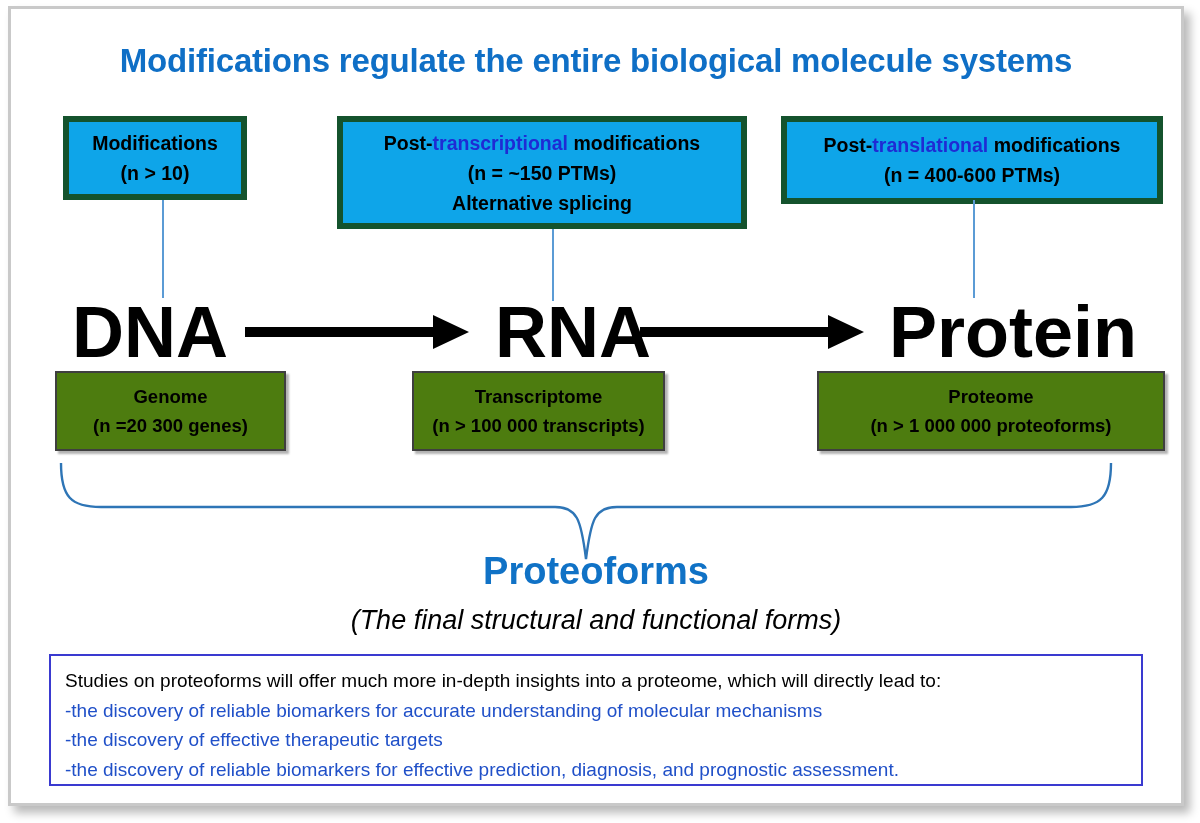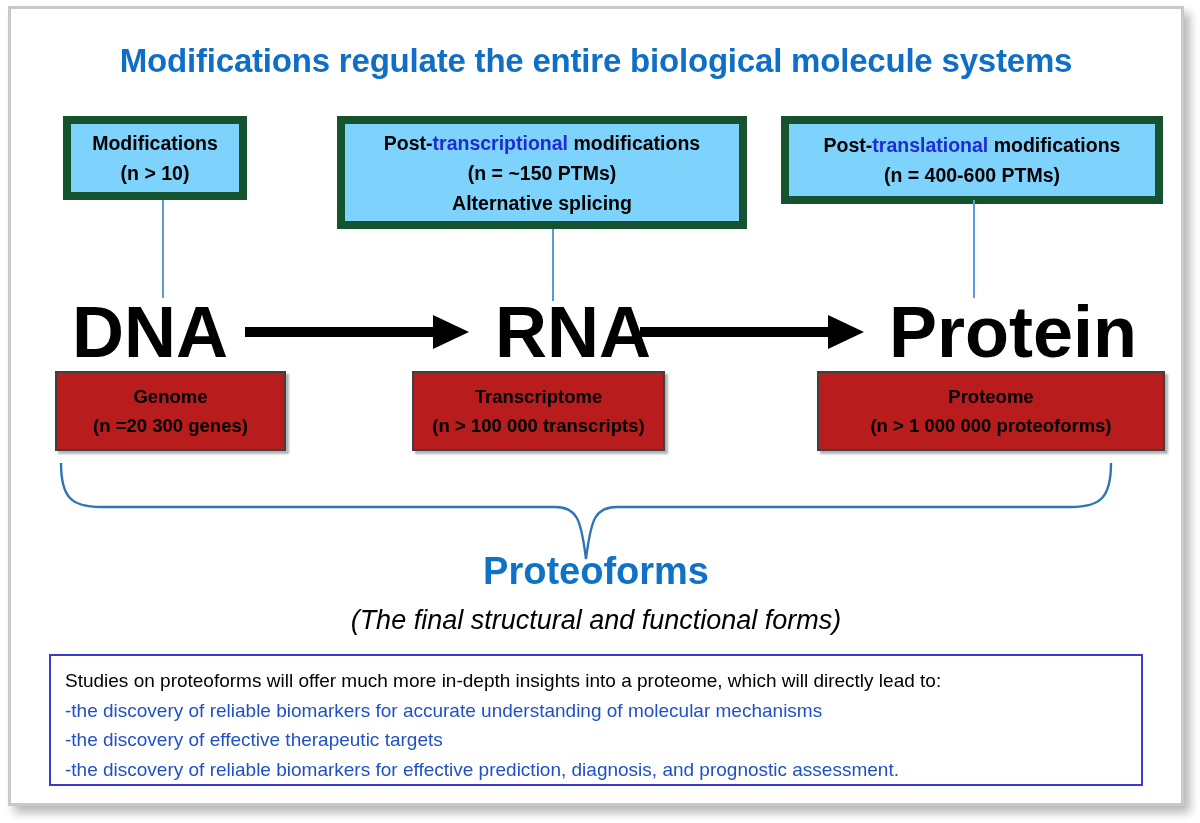--- a/index.html
+++ b/index.html
@@ -45,22 +45,22 @@
     font-size: 33px;
     font-weight: bold;
     color: #0f6fc6;
     letter-spacing: -0.2px;
     white-space: nowrap;
   }
 
   
   .modbox {
     position: absolute;
-    border: 8px solid #14532d;
-    background: #7dd3fc;
+    border: 6px solid #14532d;
+    background: #0ea5e9;
     box-sizing: border-box;
     display: flex;
     flex-direction: column;
     align-items: center;
     justify-content: center;
     color: #000000;
     font-weight: bold;
     font-size: 19.5px;
     line-height: 30px;
     text-align: center;
@@ -95,21 +95,21 @@
 
   
   .arrow { position: absolute; }
   #arrow-1 { left: 232px; top: 303px; }
   #arrow-2 { left: 627px; top: 303px; }
 
   
   .omicbox {
     position: absolute;
     border: 2px solid #3f3f3f;
-    background: #b91c1c;
+    background: #4d7c0f;
     box-sizing: border-box;
     display: flex;
     flex-direction: column;
     align-items: center;
     justify-content: center;
     color: #000000;
     font-weight: bold;
     font-size: 18.5px;
     line-height: 29px;
     text-align: center;

